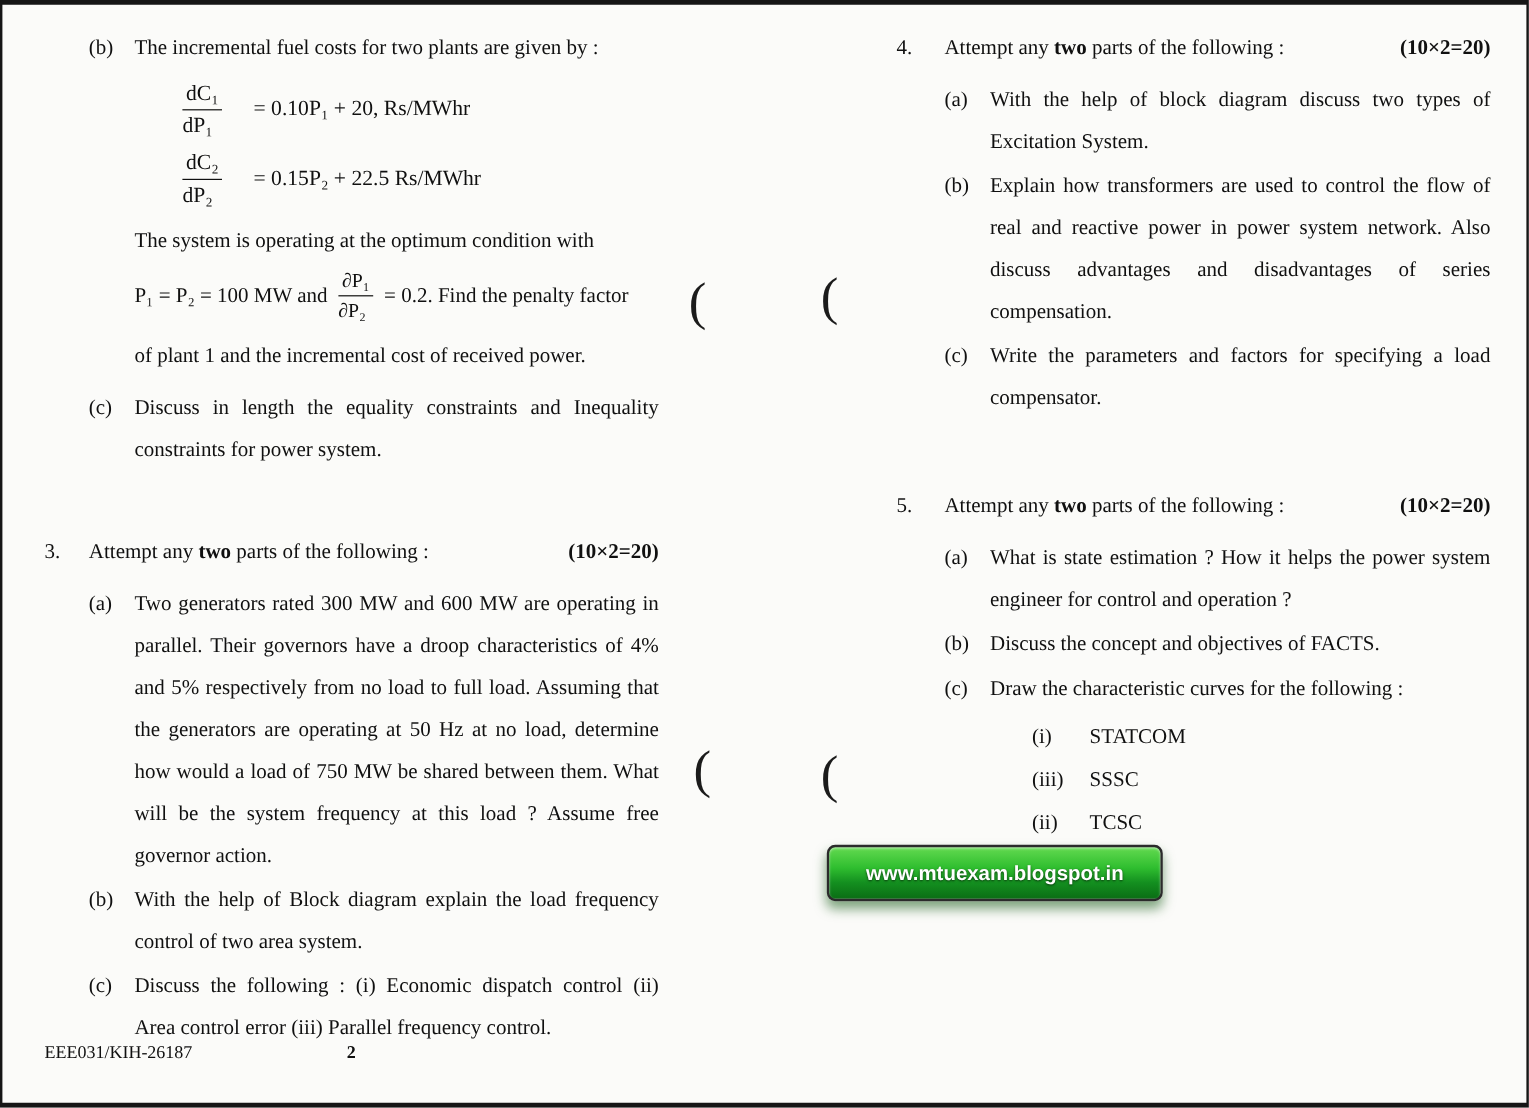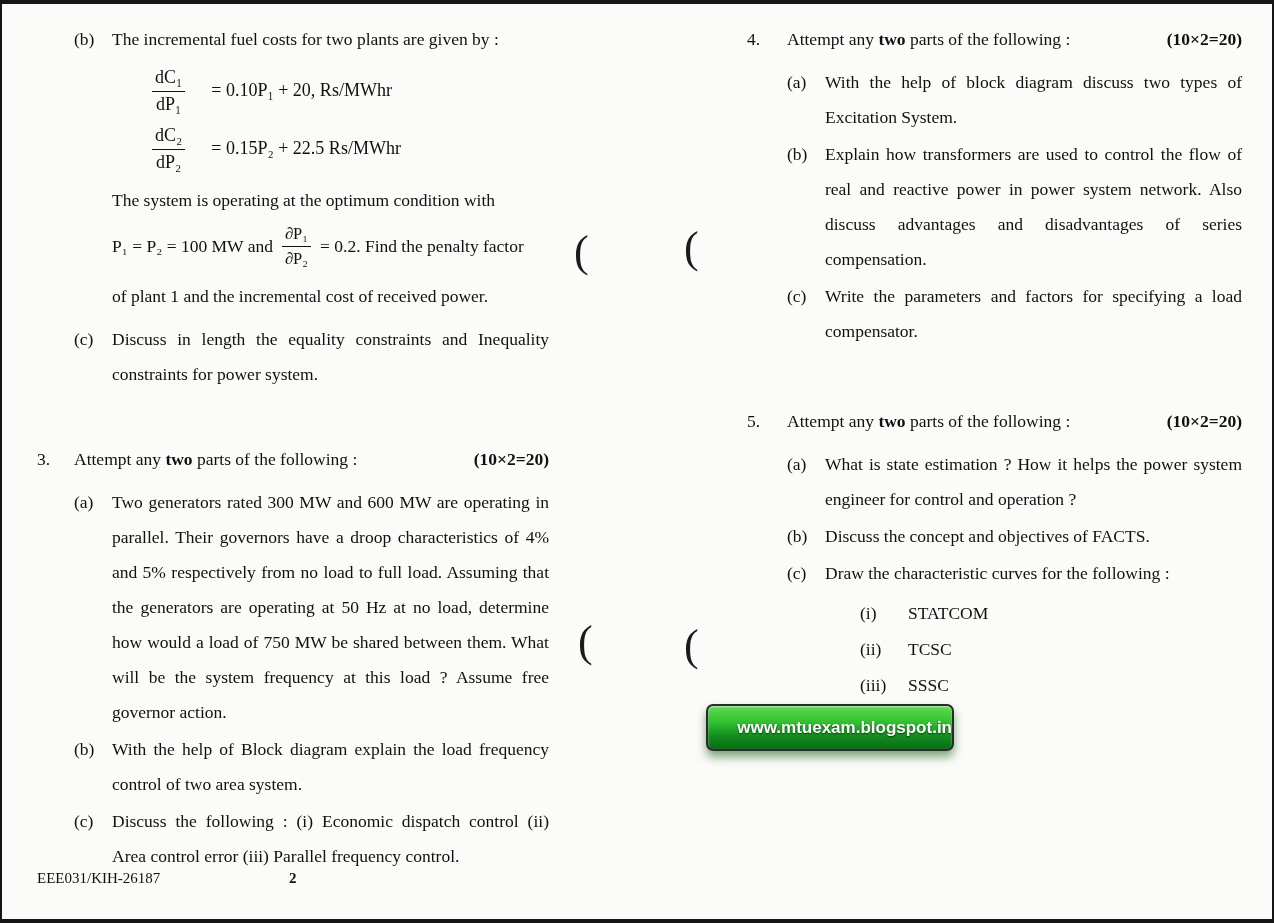--- a/index.html
+++ b/index.html
@@ -18,37 +18,37 @@
   .plabel{width:38px;flex-shrink:0;font-size:17.5px;line-height:35px}
   .ptext{flex:1;font-size:17.5px;line-height:35px;text-align:justify}
   .qhead{display:flex;font-size:17.5px;line-height:35px;margin-bottom:8px}
   .qnum{width:37px;flex-shrink:0}
   .qnum-r{width:40px;flex-shrink:0}
   .qtitle{flex:1}
   .qmarks{font-weight:bold}
   .gap-q3{margin-top:50px}
   .gap-q5{margin-top:55px}
   .equation{display:flex;align-items:center;margin:10px 0 10px 40px;font-size:18px;line-height:1.2}
-  .frac{display:inline-flex;flex-direction:column;align-items:center;margin-right:10px}
+  .frac{display:inline-flex;flex-direction:column;margin-right:10px}
   .frac .num{display:block;padding:0 3px 2px;border-bottom:1.7px solid #101010}
   .frac .den{display:block;padding-top:2px}
   .eqrhs{margin-left:16px}
   .linefrac{display:flex;align-items:center;margin:6px 0 4px;font-size:17.5px;line-height:1.2}
   .linefrac .pre{margin-right:9px}
   .linefrac .post{margin-left:9px}
   .linefrac .frac{font-size:16.5px;margin-right:0}
   .line3{margin-top:10px}
   .partc-gap{margin-top:8px}
   .subitems{margin-left:113px;margin-top:4px}
   .subitem{display:flex;font-size:17.5px;line-height:36px}
   .silabel{width:48px;flex-shrink:0}
-  .banner{position:absolute;left:67px;top:700px;width:248px;height:47px;box-sizing:border-box;border:2px solid #2b2b2b;border-radius:7px;
+  .banner{position:absolute;left:50px;top:700px;width:280px;height:47px;box-sizing:border-box;border:2px solid #2b2b2b;border-radius:7px;
           background:linear-gradient(#63da50 0%,#2fbe2f 40%,#149020 68%,#0a6d14 100%);
           box-shadow:0 6px 10px rgba(25,95,25,.55), inset 0 1px 2px rgba(255,255,255,.55);
-          display:flex;align-items:center;justify-content:flex-end}
+          display:flex;align-items:center;justify-content:center}
   .banner-text{font-family:"Liberation Sans","DejaVu Sans",sans-serif;font-weight:bold;font-size:17px;color:#ffffff;text-shadow:0 1px 2px rgba(0,0,0,.65)}
   .paren{position:absolute;font-size:44px;font-weight:400;color:#1b1b1b;line-height:1}
   .p1{left:572px;top:226px}
   .p2{left:682px;top:222px}
   .p3{left:576px;top:616px}
   .p4{left:682px;top:620px}
   .footer{position:absolute;top:864px;font-size:15px;line-height:20px}
   .footer-left{left:35px;width:512px}
   .footer-right{left:750px;width:492px}
   .footer .code{font-weight:normal}
@@ -178,26 +178,26 @@
           <p class="ptext">Draw the characteristic curves for the following :</p>
         </div>
       </div>
 
       <div class="subitems">
         <div class="subitem">
           <span class="silabel">(i)</span>
           <span class="sitext">STATCOM</span>
         </div>
         <div class="subitem">
+          <span class="silabel">(iii)</span>
+          <span class="sitext">SSSC</span>
+        </div>
+        <div class="subitem">
           <span class="silabel">(ii)</span>
           <span class="sitext">TCSC</span>
-        </div>
-        <div class="subitem">
-          <span class="silabel">(iii)</span>
-          <span class="sitext">SSSC</span>
         </div>
       </div>
 
     </div>
 
     <div class="banner">
       <span class="banner-text">www.mtuexam.blogspot.in</span>
     </div>
   </div>
 

